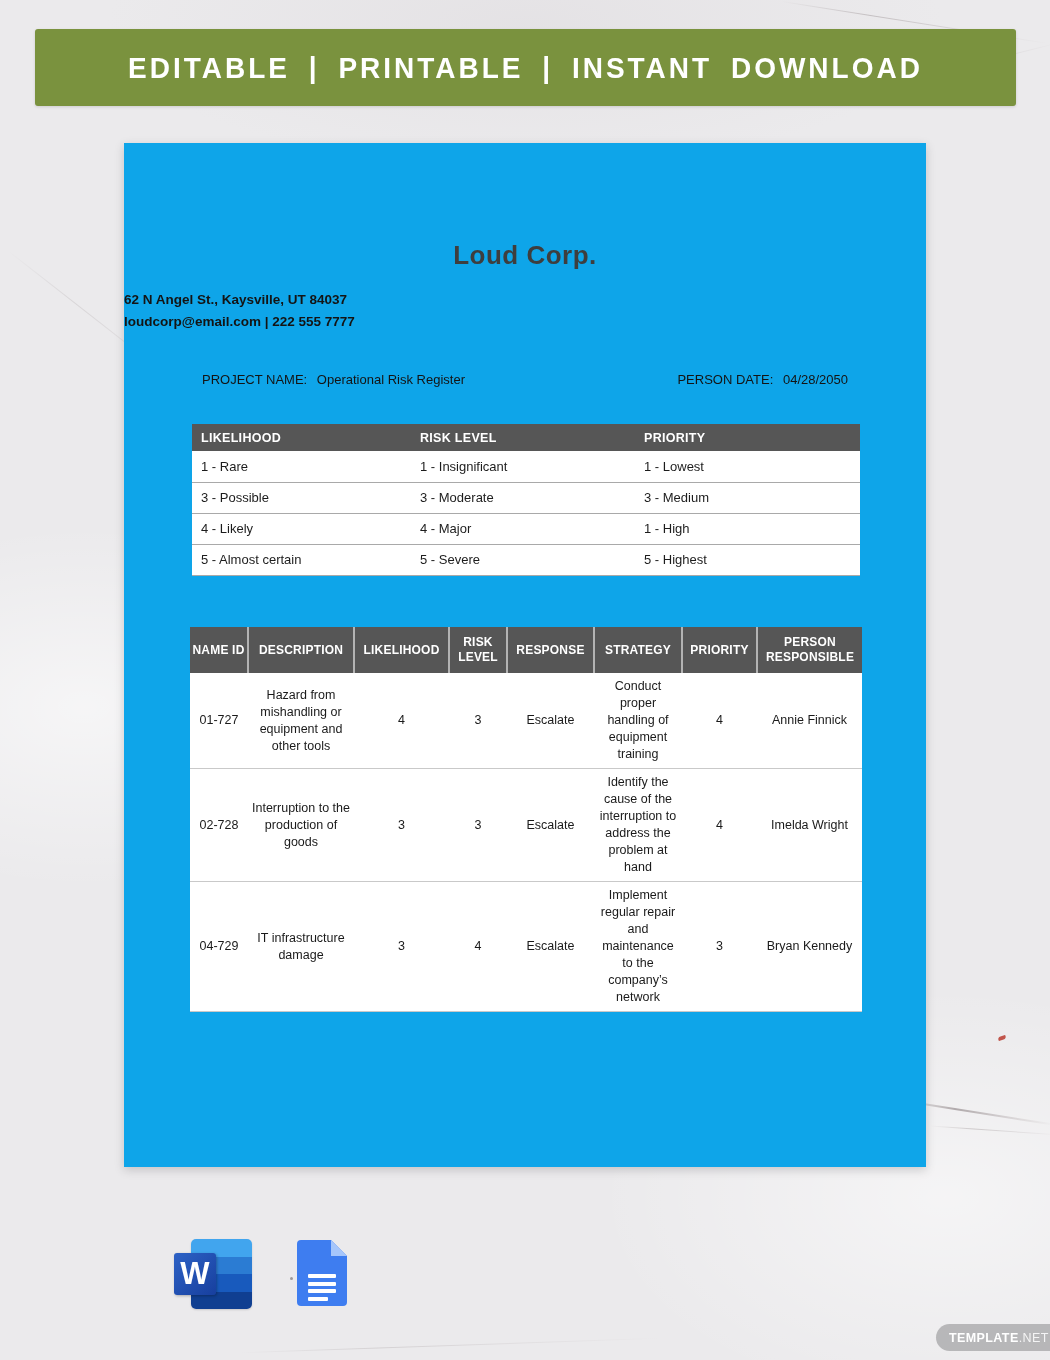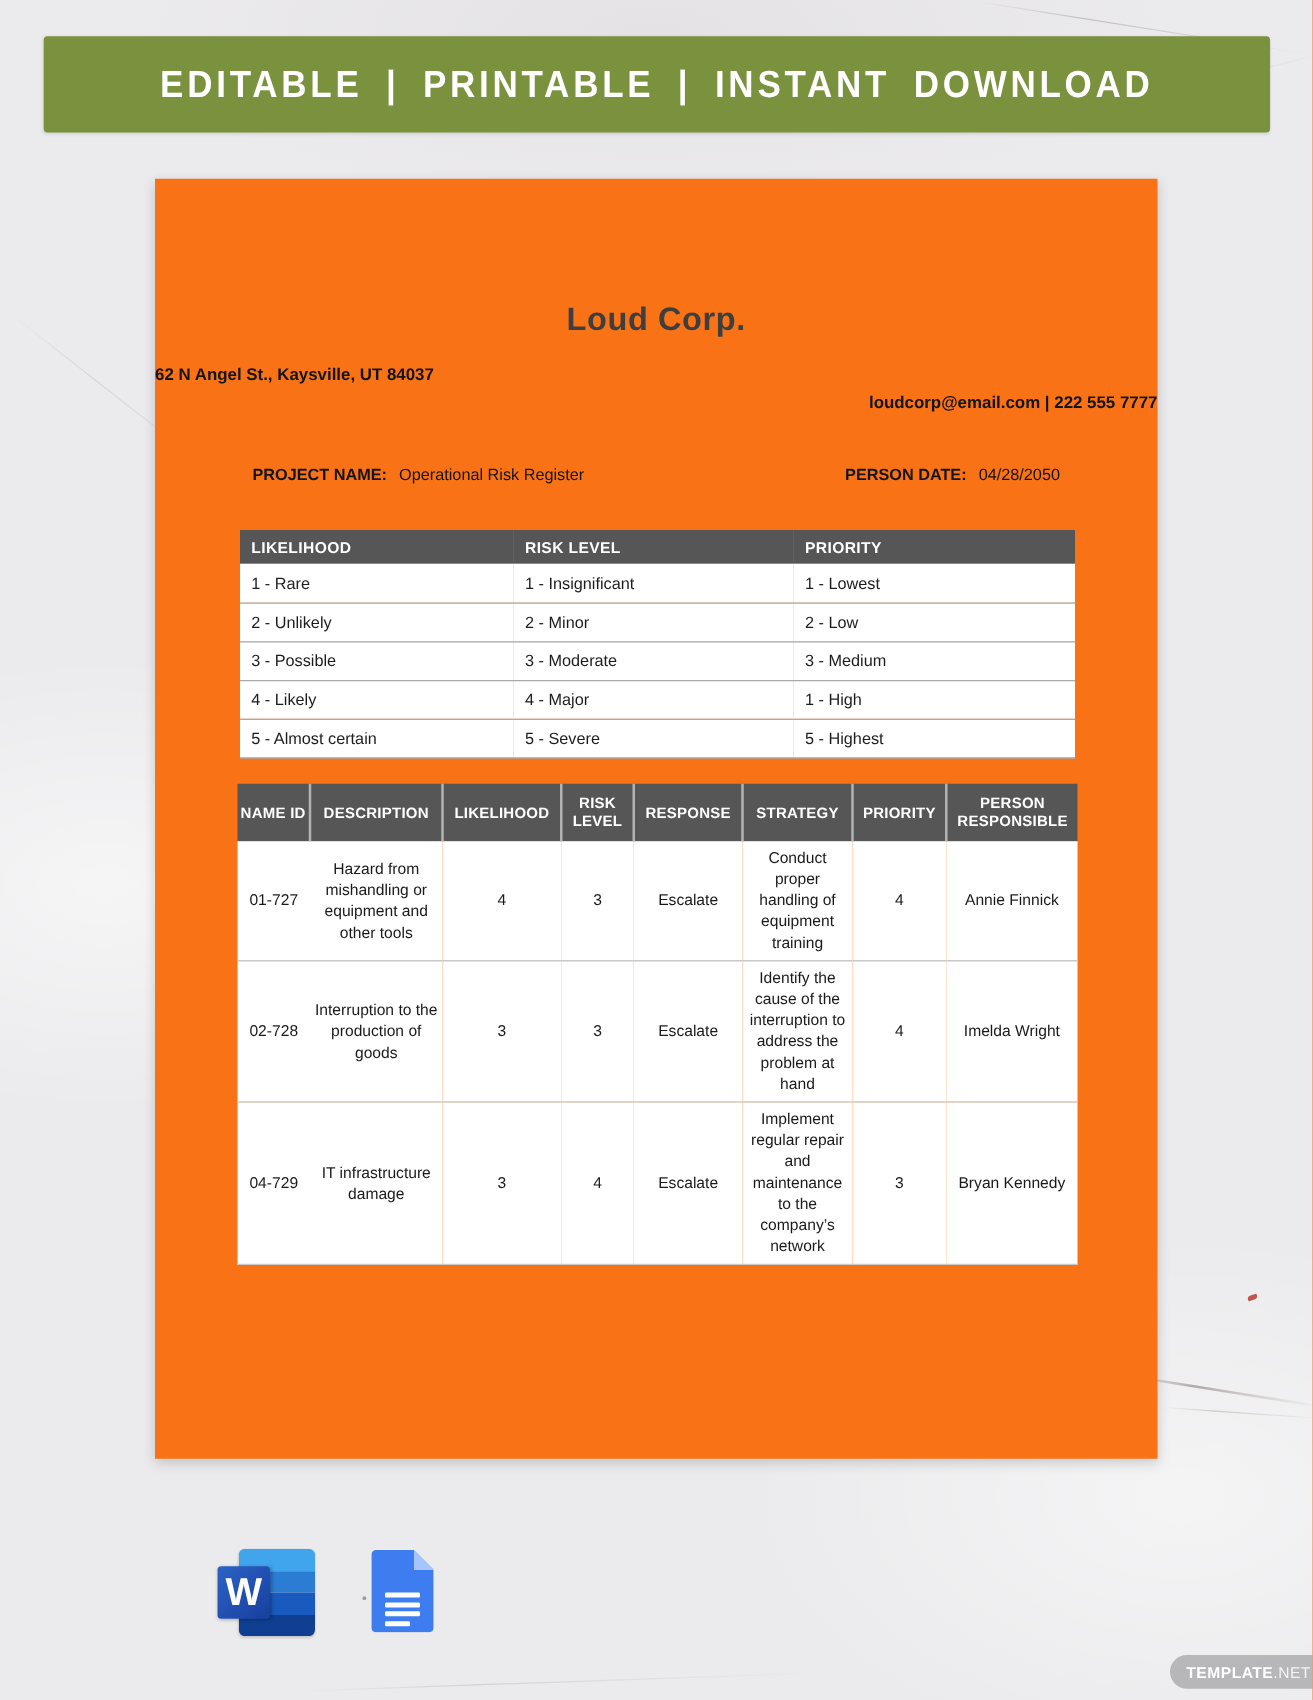--- a/index.html
+++ b/index.html
@@ -43,31 +43,31 @@
     box-shadow:0 1px 3px rgba(0,0,0,.12);
   }
   .banner-text {
     color:#ffffff; font-weight:bold; font-size:28px; letter-spacing:3px;
     word-spacing:8px; white-space:nowrap; transform:scaleY(1.08);
   }
 
   
   .page {
     position:absolute; left:124px; top:143px; width:802px; height:1024px;
-    background:#f97316; box-shadow:0 3px 9px rgba(60,60,65,.22);
+    background:#0ea5e9; box-shadow:0 3px 9px rgba(60,60,65,.22);
   }
   .company { position:absolute; left:0; top:97px; width:100%; text-align:center;
     font-size:26px; font-weight:bold; color:#3e3e3e; letter-spacing:.5px; }
   .addr  { position:absolute; left:0; top:149px; width:100%; 
     font-size:13.5px; font-weight:bold; color:#141414; }
-  .contact { position:absolute; left:0; top:171px; width:100%; text-align:right;
+  .contact { position:absolute; left:0; top:171px; width:100%; text-align:left;
     font-size:13.5px; font-weight:bold; color:#141414; }
   .meta-left  { position:absolute; left:78px;  top:229px; font-size:13px; color:#141414; }
   .meta-right { position:absolute; right:78px; top:229px; font-size:13px; color:#141414; }
-  .meta-label { font-weight:bold;text-align:right; }
+  .meta-label { font-weight:normal;text-align:right; }
   .meta-value { margin-left:6px; }
 
   
   table { border-collapse:collapse; table-layout:fixed; }
   .legend { position:absolute; left:68px; top:281px; width:668px; }
   .legend th {
     background:#565656; color:#fff; font-size:12.5px; font-weight:bold;
     text-align:left; height:27px; padding:0 0 0 9px; letter-spacing:.3px;
   }
   .legend td {
@@ -164,25 +164,20 @@
         <th>LIKELIHOOD</th>
         <th>RISK LEVEL</th>
         <th>PRIORITY</th>
       </tr>
     </thead>
     <tbody>
       <tr>
         <td>1 - Rare</td>
         <td>1 - Insignificant</td>
         <td>1 - Lowest</td>
-      </tr>
-      <tr>
-        <td>2 - Unlikely</td>
-        <td>2 - Minor</td>
-        <td>2 - Low</td>
       </tr>
       <tr>
         <td>3 - Possible</td>
         <td>3 - Moderate</td>
         <td>3 - Medium</td>
       </tr>
       <tr>
         <td>4 - Likely</td>
         <td>4 - Major</td>
         <td>1 - High</td>

